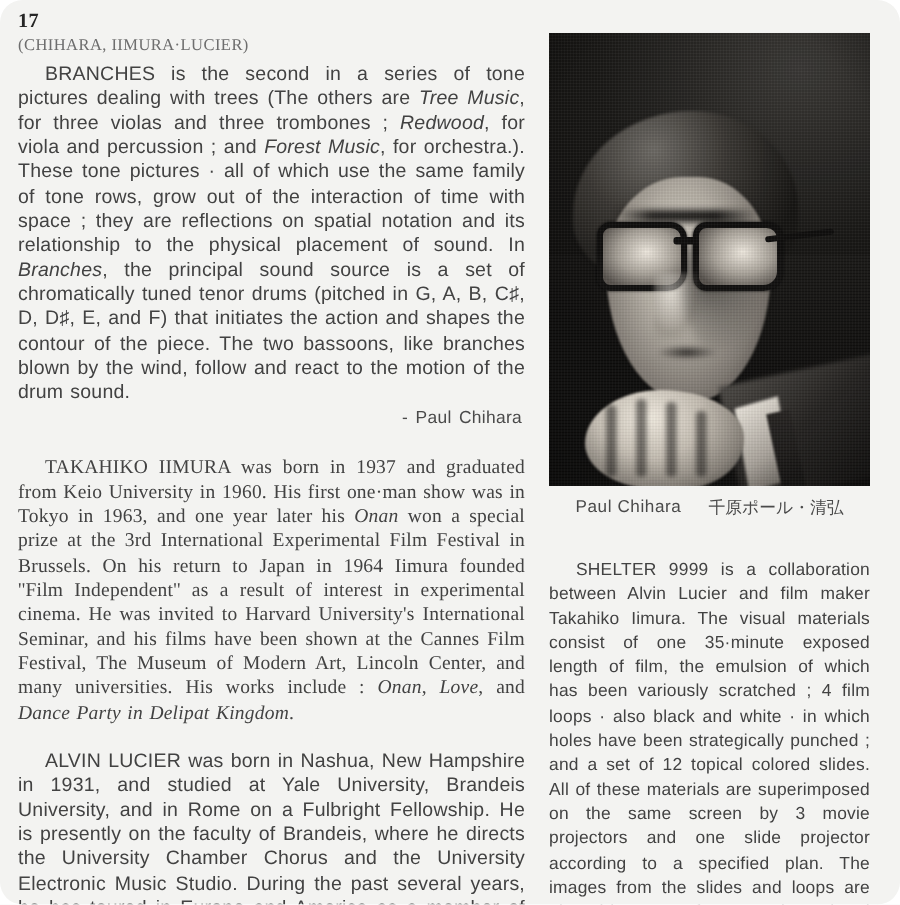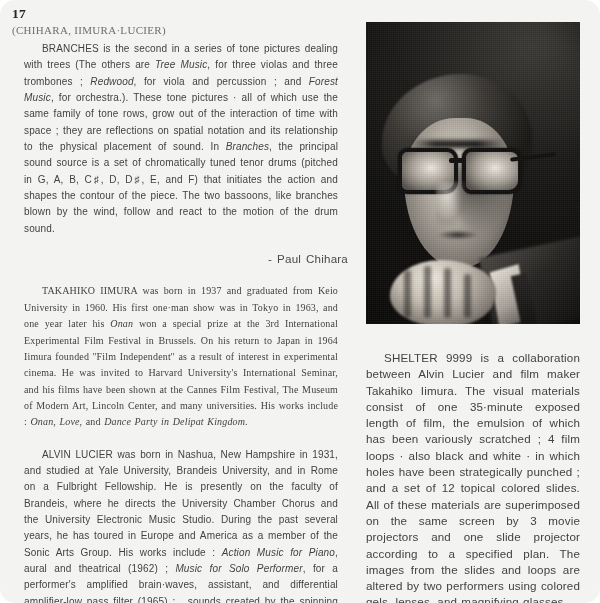--- a/index.html
+++ b/index.html
@@ -38,43 +38,43 @@
   .work-ids {
     font-family: "Liberation Serif", serif;
     font-size: 11px;
     color: #6e6e6e;
     line-height: 17px;
     letter-spacing: 0.3px;
     margin-top: 1px;
   }
 
   .body-par {
-    font-size: 10px;
+    font-size: 13px;
     line-height: 16.35px;
     text-align: justify;
     text-align-last: left;
     color: #424242;
     word-spacing: 0.9px;
     letter-spacing: 0.15px;
     text-indent: 18px;
-    margin: 12px;
+    margin: 0;
   }
 
   .par-gap-1 { margin-top: 2px; }
   .par-gap-2 { margin-top: 16px; font-family: Liberation Serif, serif; }
   .par-gap-3 { margin-top: 16px; }
 
   .byline {
     font-size: 11.6px;
     line-height: 16.35px;
     text-align: right;
     color: #4a4a4a;
     word-spacing: 1.5px;
     letter-spacing: 0.2px;
-    margin-top: 14px;
+    margin-top: 1px;
     padding-right: 2px;
   }
 
   em, .ital {
     font-style: italic;
   }
 
   
   #right-col {
     position: absolute;
@@ -280,18 +280,22 @@
       <div class="ph-hand">
         <div class="ph-finger" style="left:14px;top:10px;width:7px;height:48px;"></div>
         <div class="ph-finger" style="left:34px;top:6px;width:7px;height:52px;"></div>
         <div class="ph-finger" style="left:54px;top:8px;width:7px;height:50px;"></div>
         <div class="ph-finger" style="left:74px;top:14px;width:7px;height:44px;"></div>
       </div>
       <div class="ph-layer ph-grain"></div>
       <div class="ph-layer ph-vignette"></div>
     </div>
 
+    <div class="caption">
+      <span>Paul Chihara</span>
+      <span class="jp">千原ポール・清弘</span>
+    </div>
 
     <p class="right-par"><span>SHELTER 9999 is a collaboration between Alvin Lucier and film maker Takahiko Iimura. The visual materials consist of one 35·minute exposed length of film, the emulsion of which has been variously scratched ; 4 film loops · also black and white · in which holes have been strategically punched ; and a set of 12 topical colored slides. All of these materials are superimposed on the same screen by 3 movie projectors and one slide projector according to a specified plan. The images from the slides and loops are altered by two performers using colored gels, lenses, and magnifying glasses.</span></p>
 
   </div>
 
 </div>
 
 </body></html>

